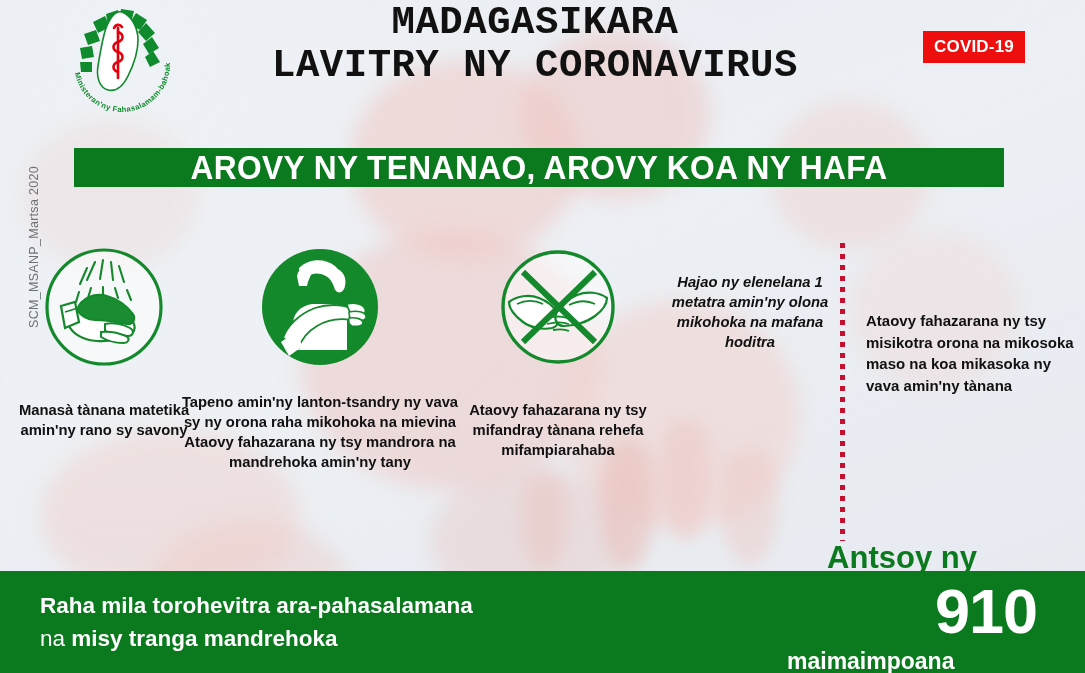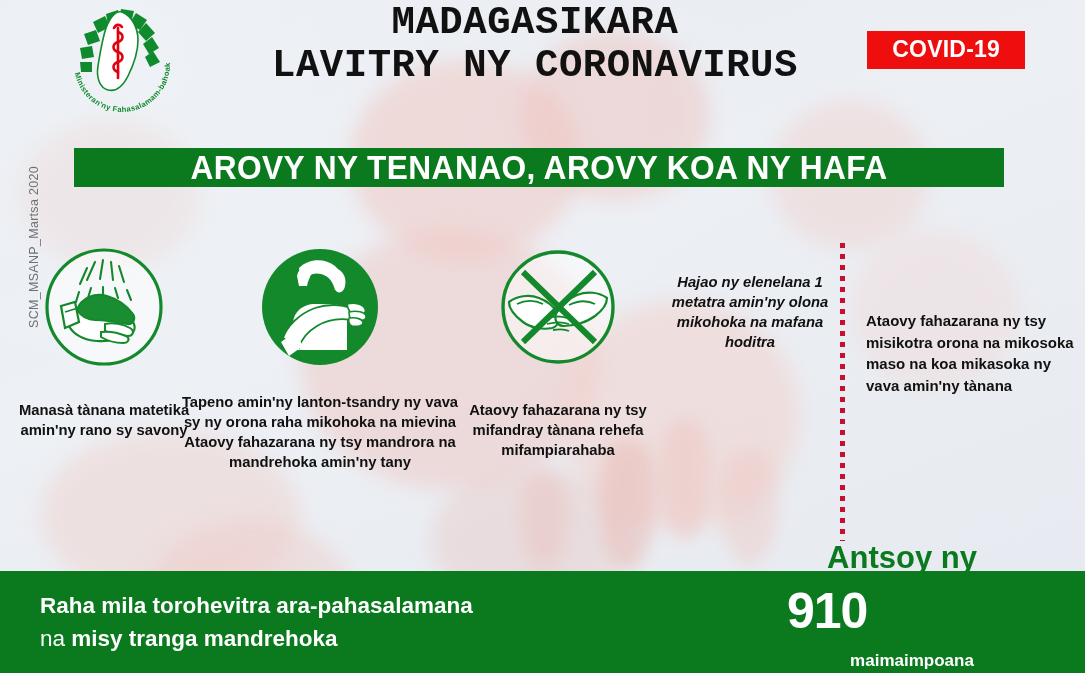--- a/index.html
+++ b/index.html
@@ -30,22 +30,22 @@
   .logo{position:absolute;left:60px;top:6px;width:125px;height:108px;}
   
   .title{
     position:absolute;left:215px;top:2px;width:640px;
     text-align:center;color:#111;font-weight:bold;
     font-size:39px;line-height:43px;letter-spacing:.5px;font-family:Liberation Mono, monospace;
   }
   .title .l2{display:block;}
   .covid-badge{
     position:absolute;right:60px;top:31px;
-    background:#ee0e0e;color:#fff;font-weight:bold;font-size:23px;
-    padding:7px 25px 8px;letter-spacing:.2px;line-height:1;
+    background:#ee0e0e;color:#fff;font-weight:bold;font-size:17px;
+    padding:7px 11px 8px;letter-spacing:.2px;line-height:1;
   }
   
   .banner{
     position:absolute;left:74px;top:148px;width:930px;height:39px;
     background:#0b7a1e;display:flex;align-items:center;justify-content:center;
   }
   .banner span{
     color:#fff;font-weight:bold;font-size:33px;letter-spacing:.4px;
     transform:scaleX(.96);white-space:nowrap;
   }
@@ -84,26 +84,26 @@
     position:absolute;left:40px;top:589px;width:640px;color:#fff;
     font-size:22.5px;line-height:33px;
   }
   .bottomtext b{font-weight:bold;}
   .bottomtext .lite{font-weight:normal;}
   .antsoy{
     position:absolute;right:58px;top:541px;color:#0b7a1e;font-weight:bold;
     font-size:31px;line-height:34px;text-align:center;width:250px;
   }
   .num910{
-    position:absolute;right:48px;top:572px;width:250px;text-align:left;
-    color:#fff;font-weight:bold;font-size:50px;line-height:78px;letter-spacing:-1px;
+    position:absolute;right:48px;top:572px;width:250px;text-align:right;
+    color:#fff;font-weight:bold;font-size:63px;line-height:78px;letter-spacing:-1px;
   }
   .maima{
-    position:absolute;right:48px;top:649px;width:250px;text-align:center;
-    color:#fff;font-weight:bold;font-size:17px;line-height:24px;
+    position:absolute;right:48px;top:649px;width:250px;
+    color:#fff;font-weight:bold;font-size:23px;line-height:24px;
   }
 </style>
 </head>
 <body>
 
 <div id="poster">
 
   <div id="bgwrap">
     <div class="blob" style="left:350px;top:60px;width:230px;height:200px;background:#f0c9c4;opacity:.55;"></div>
     <div class="blob" style="left:520px;top:30px;width:190px;height:170px;background:#eec4c0;opacity:.5;"></div>

